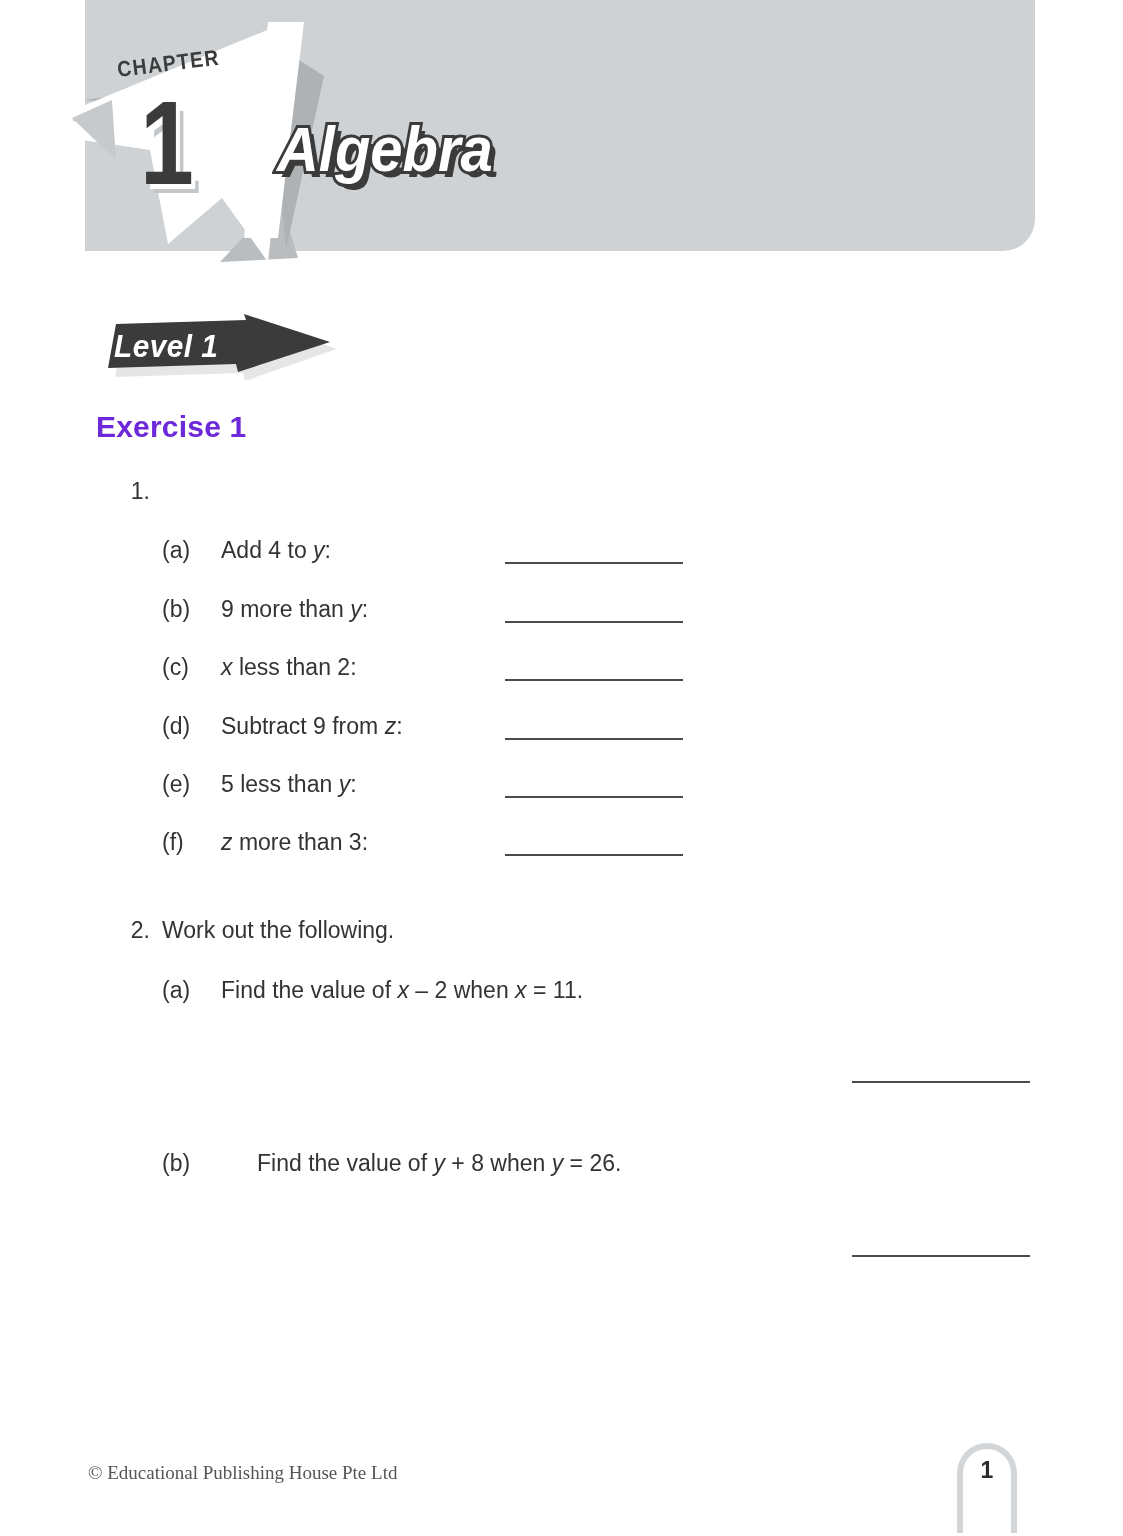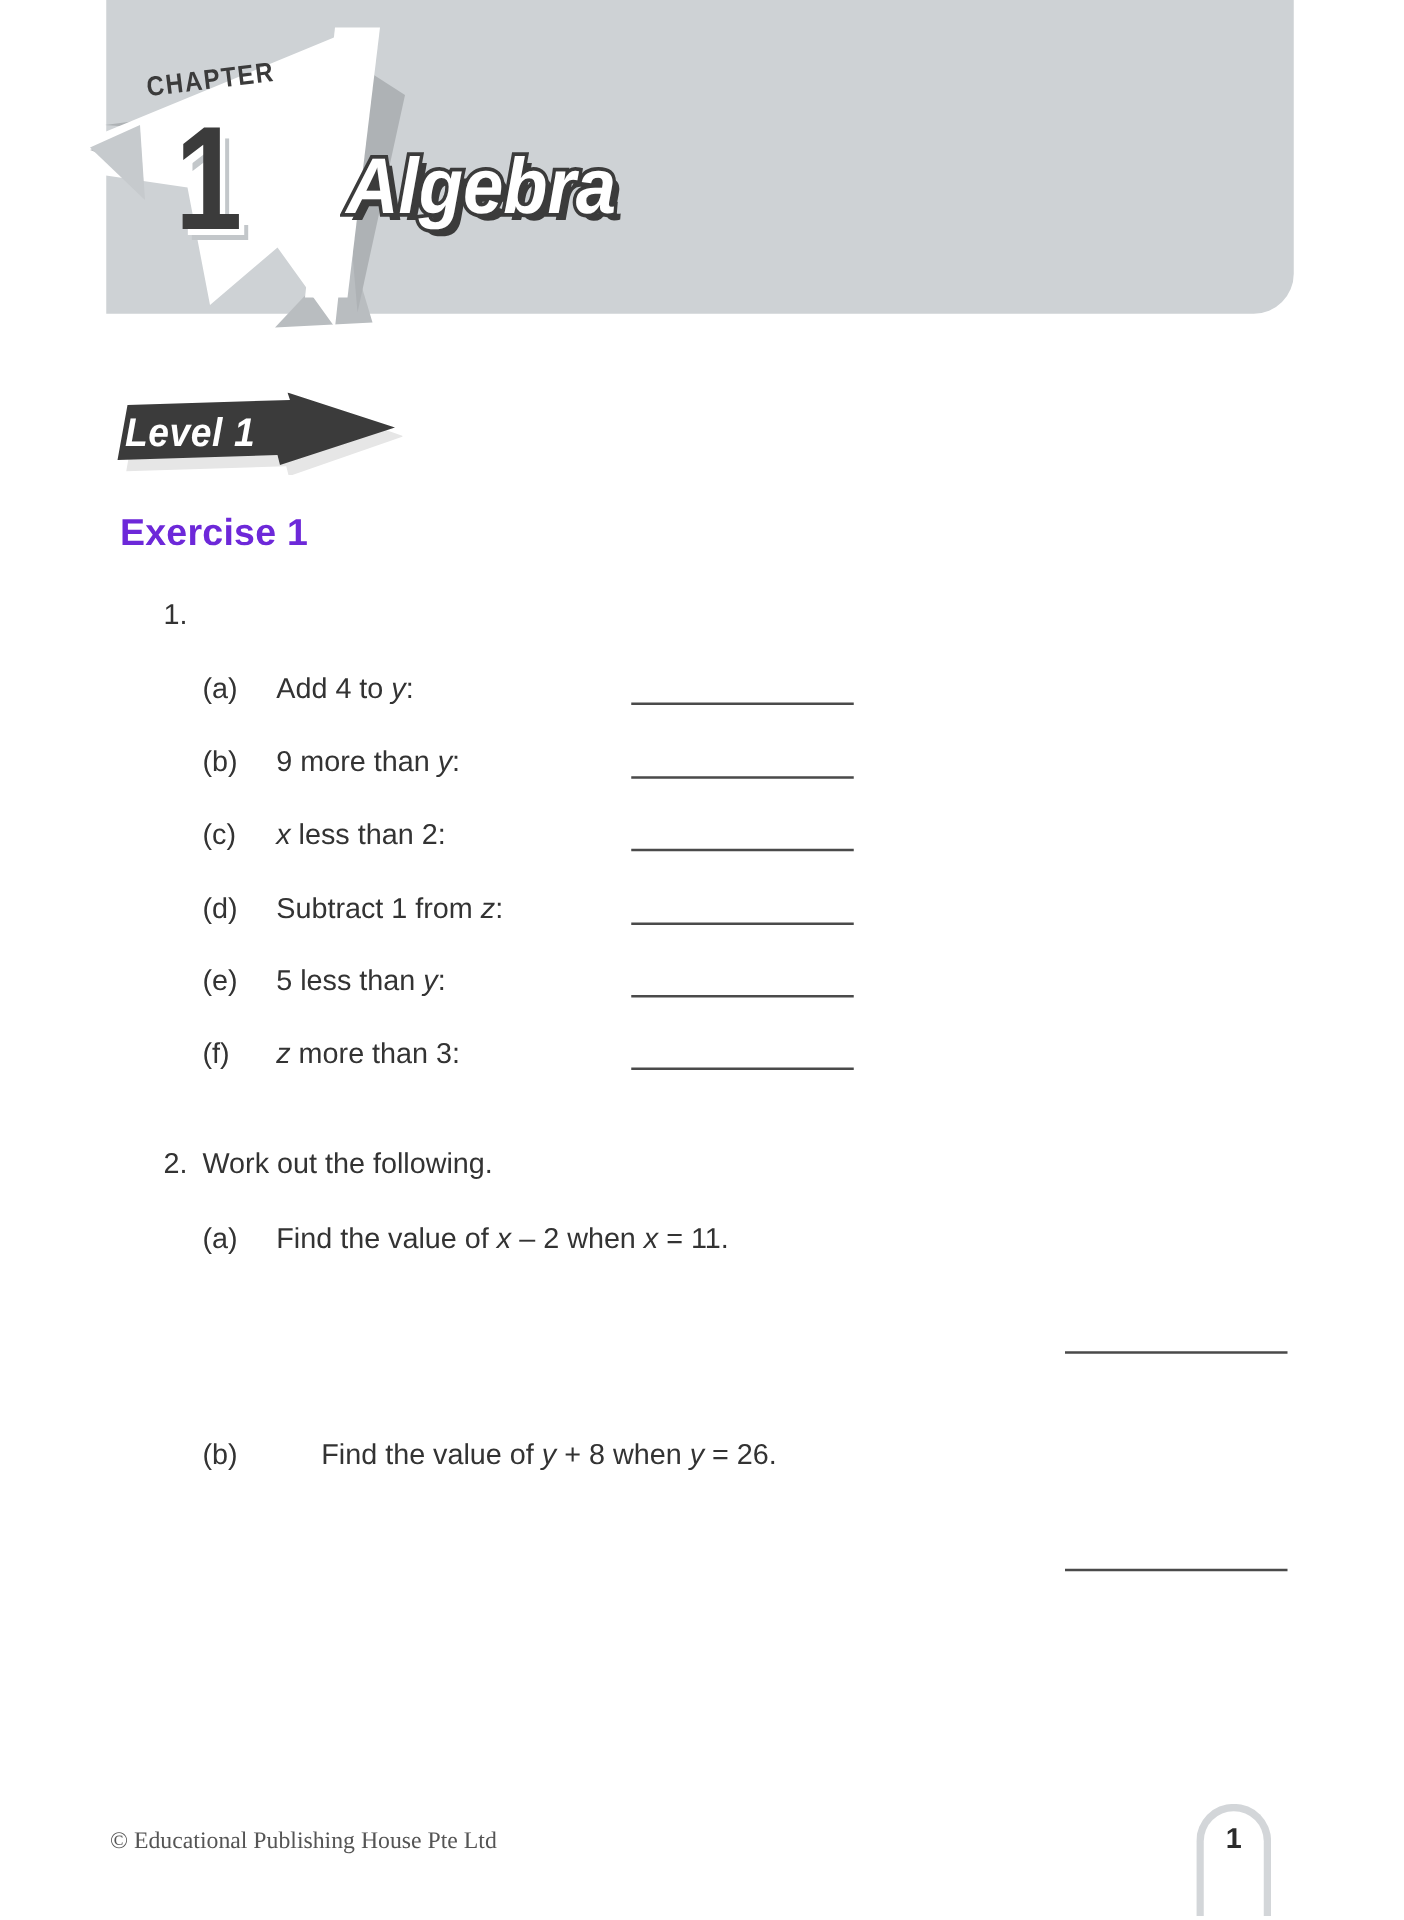--- a/index.html
+++ b/index.html
@@ -77,21 +77,21 @@
     transform-origin: left top;
     white-space: nowrap;
     -webkit-text-stroke: 6px #3b3b3b;
     paint-order: stroke fill;
     text-shadow: 6px 6px 0 #3b3b3b;
   }
 
   
   .level-banner {
     position: absolute;
-    left: 86px;
+    left: 100px;
     top: 314px;
     width: 236px;
     height: 66px;
   }
   .level-label {
     position: absolute;
     left: 14px;
     top: 14px;
     font-family: "Liberation Sans", sans-serif;
     font-size: 32px;
@@ -241,21 +241,21 @@
   <div class="answer-line" style="left:505px; top:621px; width:178px;"></div>
 
   <div class="subitem-label" style="top:654px;">(c)</div>
   <div class="subitem-text" style="top:654px;">
     <span></span><span class="var">x</span><span> less than 2:</span>
   </div>
   <div class="answer-line" style="left:505px; top:679px; width:178px;"></div>
 
   <div class="subitem-label" style="top:713px;">(d)</div>
   <div class="subitem-text" style="top:713px;">
-    <span>Subtract 1 from </span><span class="var">z</span><span>:</span>
+    <span>Subtract 9 from </span><span class="var">z</span><span>:</span>
   </div>
   <div class="answer-line" style="left:505px; top:738px; width:178px;"></div>
 
   <div class="subitem-label" style="top:771px;">(e)</div>
   <div class="subitem-text" style="top:771px;">
     <span>5 less than </span><span class="var">y</span><span>:</span>
   </div>
   <div class="answer-line" style="left:505px; top:796px; width:178px;"></div>
 
   <div class="subitem-label" style="top:829px;">(f)</div>

